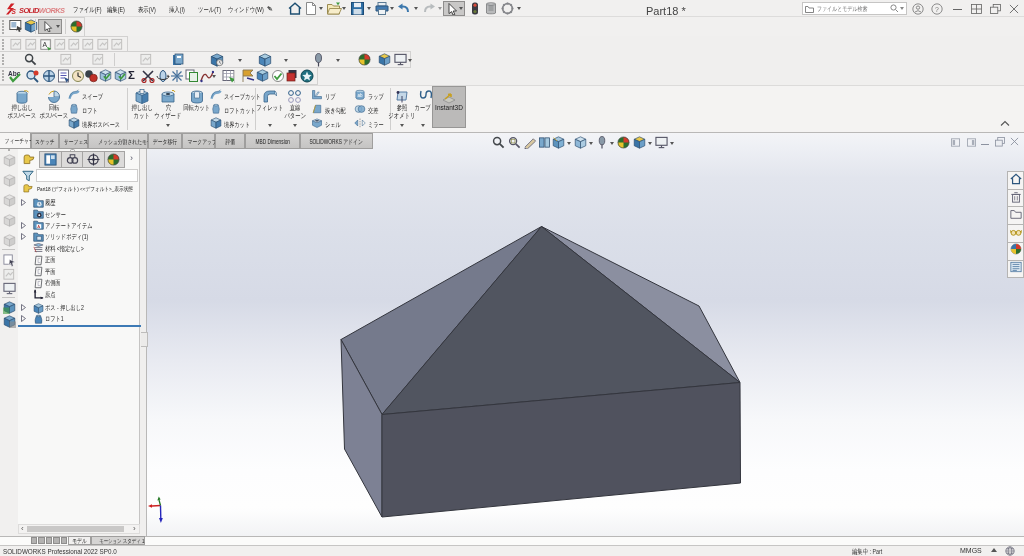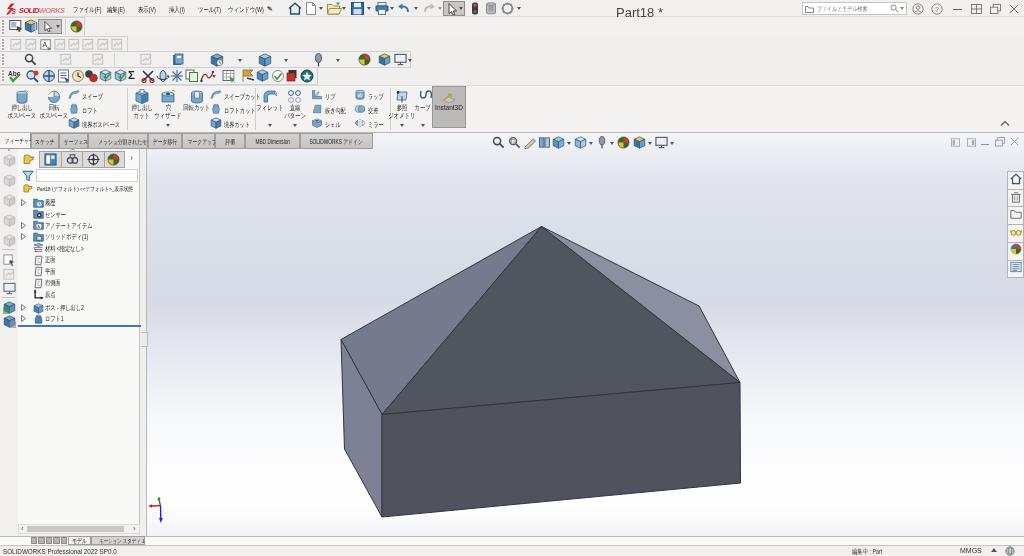--- a/index.html
+++ b/index.html
@@ -95,21 +95,21 @@
       <line x1="0.5" y1="6.5" x2="2.5" y2="6.5"></line>
       <line x1="10.5" y1="6.5" x2="12.5" y2="6.5"></line>
       <line x1="2.3" y1="2.3" x2="3.7" y2="3.7"></line>
       <line x1="9.3" y1="9.3" x2="10.7" y2="10.7"></line>
       <line x1="9.3" y1="3.7" x2="10.7" y2="2.3"></line>
       <line x1="2.3" y1="10.7" x2="3.7" y2="9.3"></line>
     </g>
   </svg>
 <div class="drop" style="left:517px;top:7px"></div>
 
-<div class="abs" style="left:616px;top:5px;font-size:13px;color:#444">Part18 *</div>
+<div class="abs" style="left:646px;top:5px;font-size:11px;color:#444">Part18 *</div>
 
 <div class="abs" style="left:802px;top:2px;width:105px;height:13px;background:#fff;border:1px solid #c6c5c4"></div>
 <svg class="ic" style="left:805px;top:4.5px" width="9" height="8" viewBox="0 0 9 8">
     <path d="M0.5 1.5 L3 1.5 L4 3 L8.5 3 L8.5 7.5 L0.5 7.5 Z" fill="none" stroke="#777" stroke-width="0.9"></path>
   </svg>
 <div class="abs" style="left:817px;top:5px;font-size:6.5px;color:#777"><span class="j">ファイルとモデル検索</span></div>
 <svg class="ic" style="left:890px;top:4px" width="9" height="9" viewBox="0 0 9 9">
     <circle cx="3.5" cy="3.5" r="2.6" fill="none" stroke="#888" stroke-width="1"></circle>
     <line x1="5.6" y1="5.6" x2="8" y2="8" stroke="#888" stroke-width="1"></line>
   </svg>

